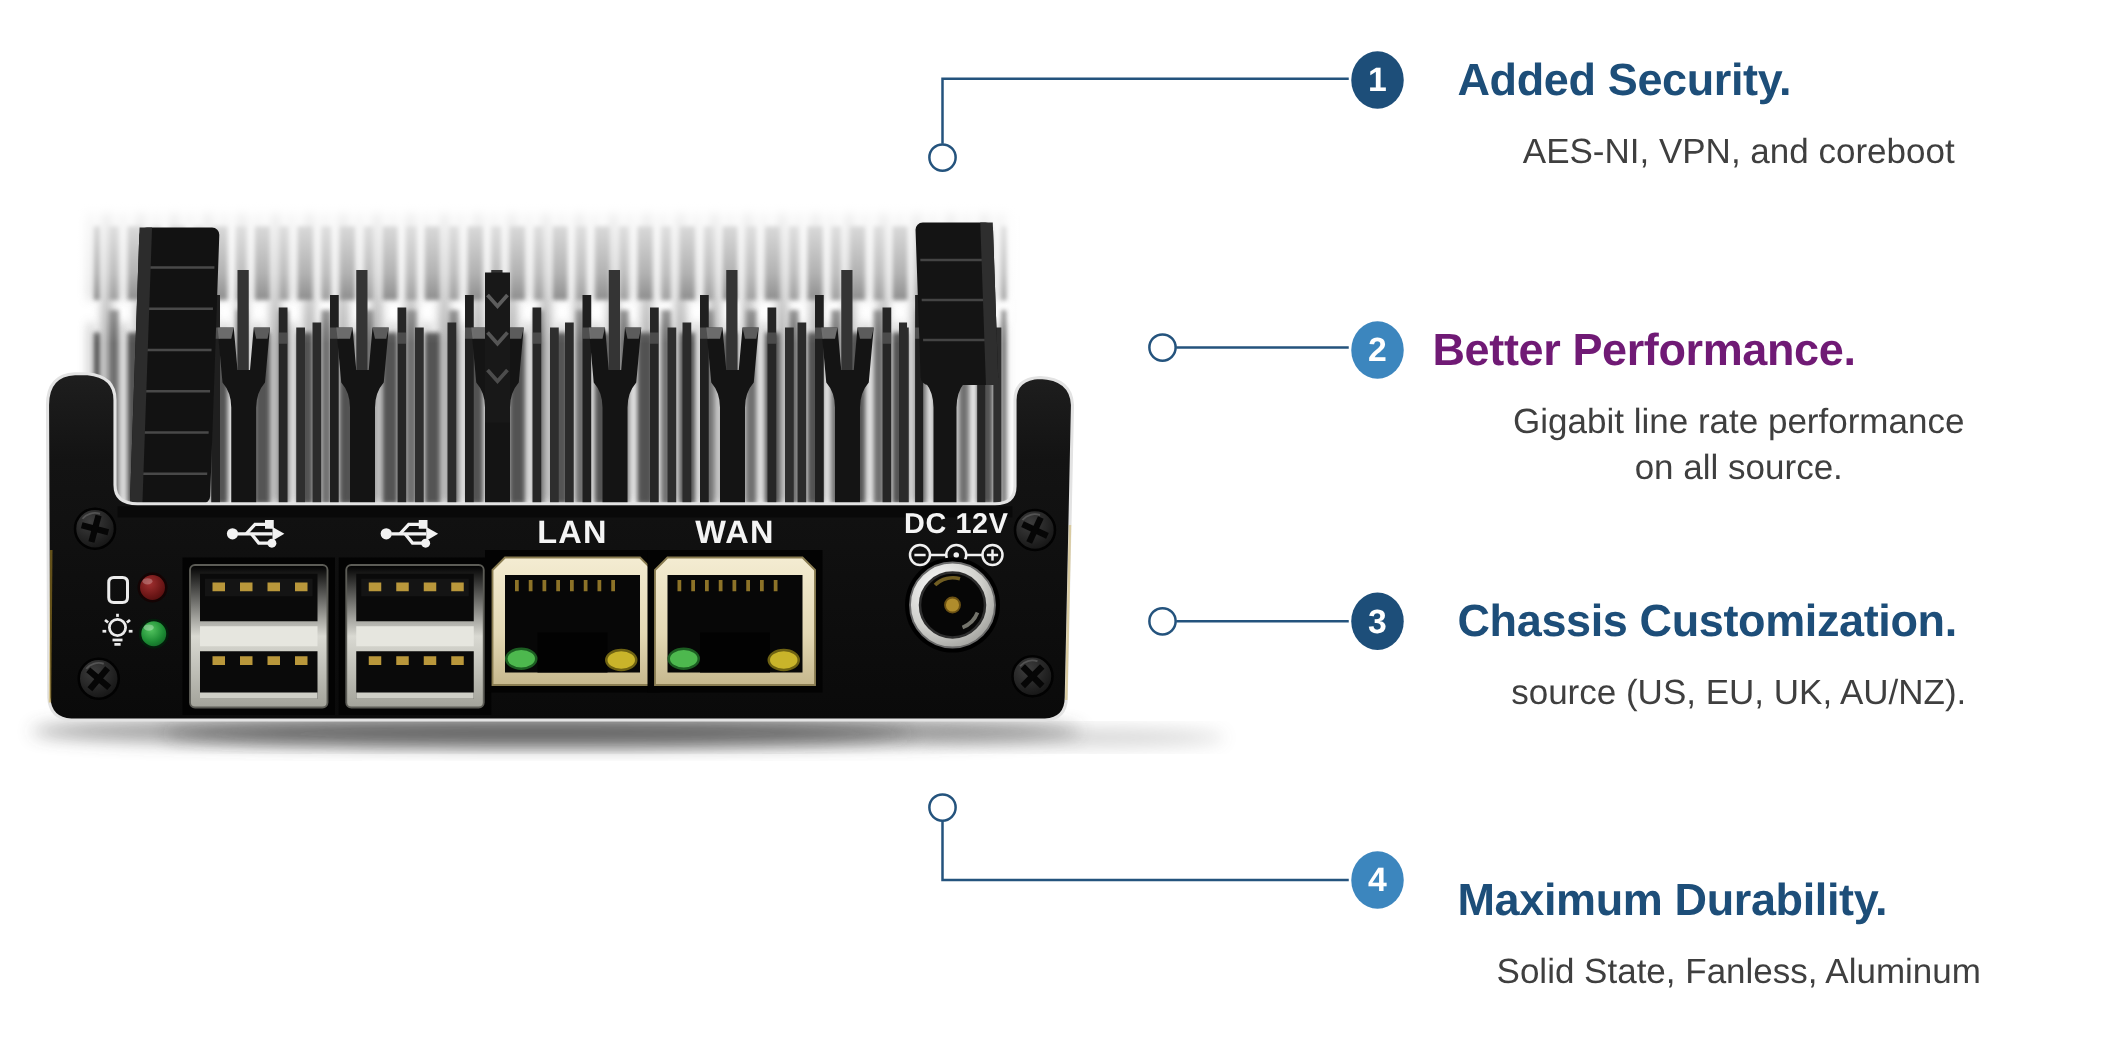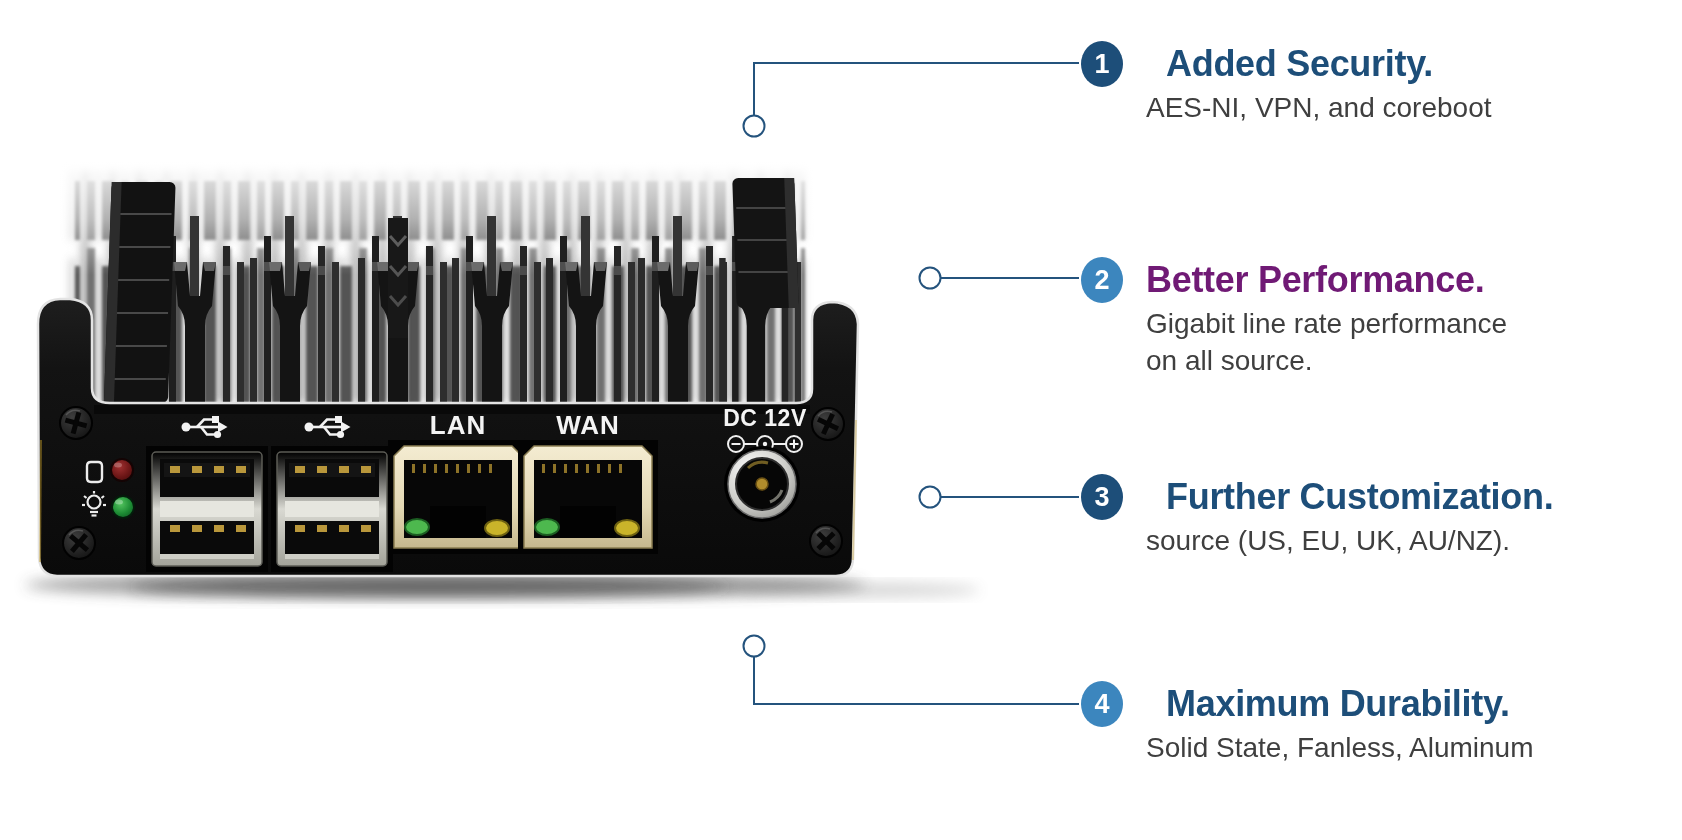--- a/index.html
+++ b/index.html
@@ -14,21 +14,21 @@
     position:absolute;left:1081px;width:42px;height:46px;border-radius:50%;
     color:#ffffff;font-weight:bold;font-size:27px;
     display:flex;align-items:center;justify-content:center;
   }
   .badge.dark{background:#1d4e79;}
   .badge.light{background:#3c86be;}
   .callout-text{position:absolute;left:1146px;width:490px;}
   .callout-title{font-size:36px;font-weight:bold;line-height:44px;letter-spacing:-0.3px;}
   .callout-title.dark{color:#1d4e79;margin-left:20px;}
   .callout-title.light{color:#701a75;}
-  .callout-body{margin-top:3px;}
+  .callout-body{margin-top:16px;text-align:center;}
   .body-line{font-size:28px;line-height:37px;color:#3f3f3f;}
 </style>
 </head>
 <body>
 
 <svg class="scene" width="1682" height="840" viewBox="0 0 1682 840">
   <defs>
     <linearGradient id="gPlate" x1="0" y1="0" x2="0" y2="1">
       <stop offset="0" stop-color="#1e1e1e"></stop>
         <stop offset="0.25" stop-color="#131313"></stop>
@@ -354,25 +354,25 @@
 <div class="callout-text" style="top:258px">
   <div class="callout-title light">Better Performance.</div>
   <div class="callout-body">
     <div class="body-line">Gigabit line rate performance</div>
     <div class="body-line">on all source.</div>
   </div>
 </div>
 
 <div class="badge dark" style="top:474px">3</div>
 <div class="callout-text" style="top:475px">
-  <div class="callout-title dark">Further Customization.</div>
+  <div class="callout-title dark">Chassis Customization.</div>
   <div class="callout-body">
     <div class="body-line">source (US, EU, UK, AU/NZ).</div>
   </div>
 </div>
 
 <div class="badge light" style="top:681px">4</div>
-<div class="callout-text" style="top:682px">
+<div class="callout-text" style="top:698px">
   <div class="callout-title dark">Maximum Durability.</div>
   <div class="callout-body">
     <div class="body-line">Solid State, Fanless, Aluminum</div>
   </div>
 </div>
 
 </body></html>

